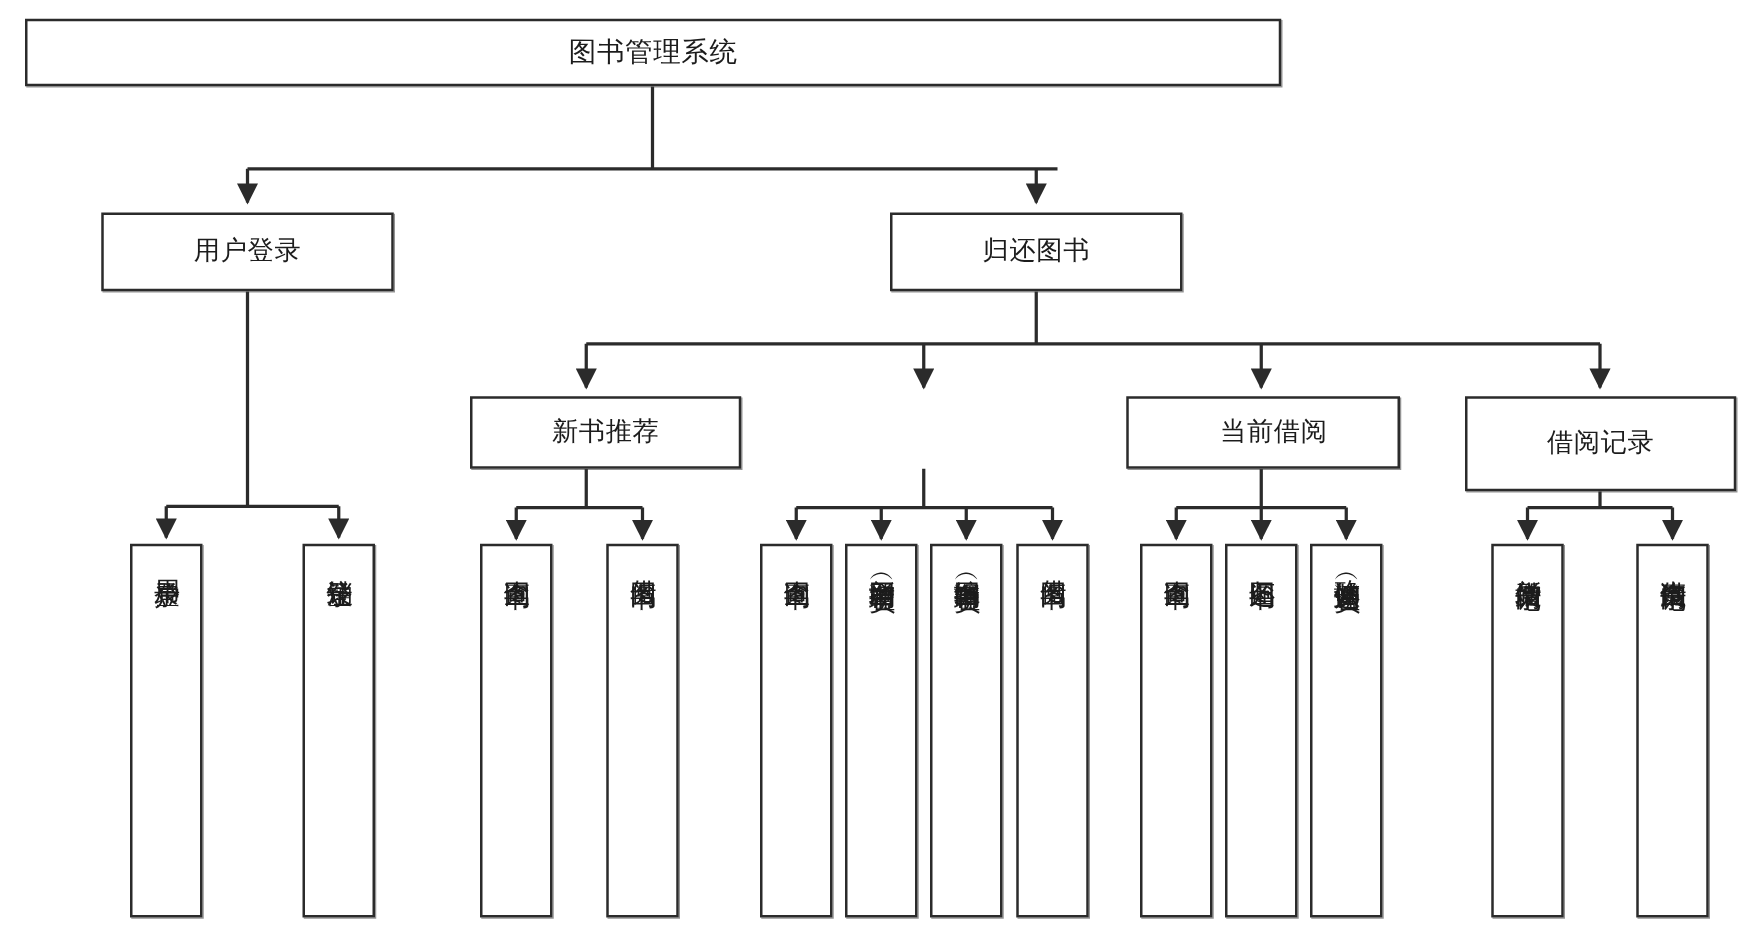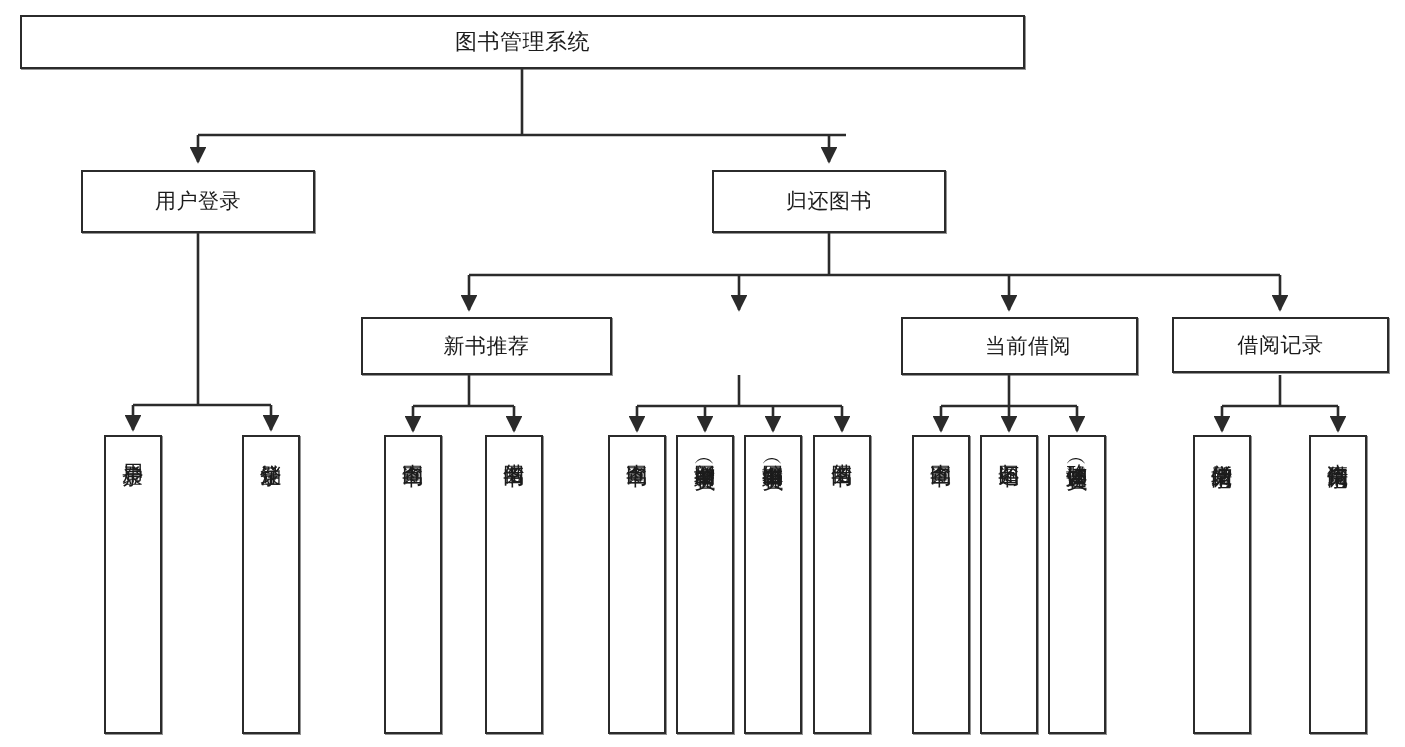--- a/index.html
+++ b/index.html
@@ -130,27 +130,27 @@
     <span class="node-label">图书管理系统</span>
   </div>
 
   <div class="node horizontal" style="left:81px; top:170px; width:234px; height:63px;">
     <span class="node-label">用户登录</span>
   </div>
   <div class="node horizontal" style="left:712px; top:170px; width:234px; height:63px;">
     <span class="node-label">归还图书</span>
   </div>
 
-  <div class="node horizontal" style="left:361px; top:317px; width:251px; height:58px;">
+  <div class="node horizontal" style="left:376px; top:317px; width:217px; height:58px;">
     <span class="node-label">新书推荐</span>
   </div>
-  <div class="node horizontal" style="left:901px; top:317px; width:237px; height:58px;padding-left:17px;">
+  <div class="node horizontal" style="left:901px; top:317px; width:219px; height:58px;padding-left:17px;">
     <span class="node-label">当前借阅</span>
   </div>
-  <div class="node horizontal" style="left:1172px; top:317px; width:217px; height:56px;">
+  <div class="node horizontal" style="left:1172px; top:317px; width:217px; height:76px;">
     <span class="node-label">借阅记录</span>
   </div>
 
   <div class="node vertical" style="left:104px; top:435px; width:58px; height:299px;">
     <span class="node-label">用户登录</span>
   </div>
   <div class="node vertical" style="left:242px; top:435px; width:58px; height:299px;">
     <span class="node-label">注销登录</span>
   </div>
 

